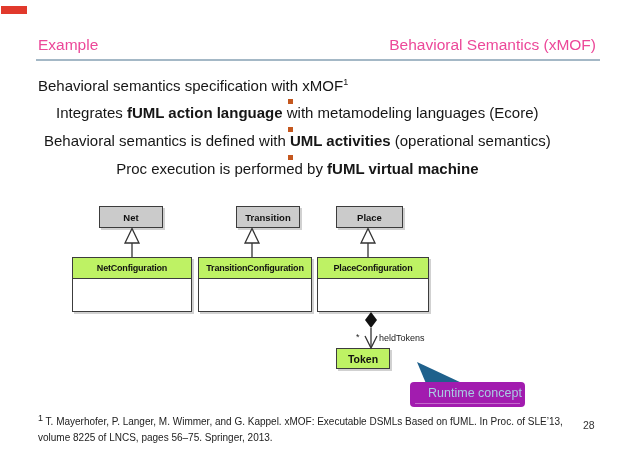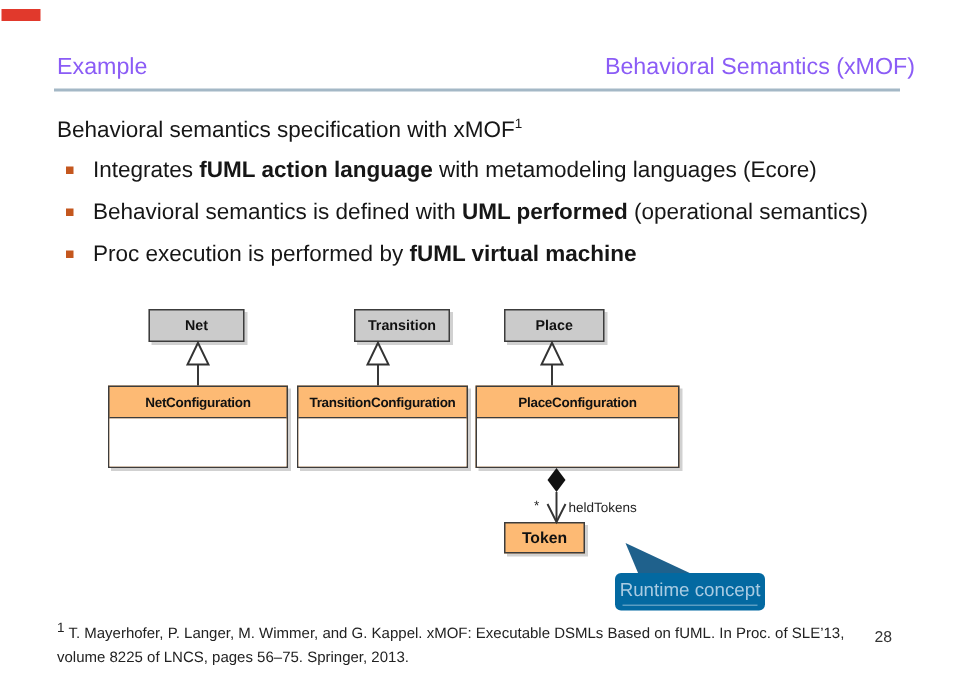--- a/index.html
+++ b/index.html
@@ -4,50 +4,50 @@
 <style>
   html,body { margin:0; padding:0; background:#fff; }
   .slide {
     position:relative; width:638px; height:452px; background:#fff;
     font-family:"Liberation Sans", sans-serif; overflow:hidden;
   }
   
   .progress { position:absolute; left:1px; top:6px; width:26px; height:8px; background:#E1392C; }
 
   
-  .hdr { position:absolute; top:36px; font-size:15.5px; color:#8b5cf6; }
+  .hdr { position:absolute; top:36px; font-size:15.5px; color:#ec4899; }
   .hdr-left { left:38px; }
-  .hdr-right { right:28px;text-align:center; }
+  .hdr-right { right:42px;text-align:center; }
   .rule { position:absolute; left:36px; top:59px; width:564px; height:2px; background:#A4B8C6; }
 
   
   .title { position:absolute; left:38px; top:77px; font-size:15px; color:#161616; }
   sup { font-size:9px; }
   .bullets { position:absolute; left:44px; top:99px; margin:0; padding:0; list-style:none; }
-  .bullets li { display:flex; align-items:center; height:28px; font-size:15px; color:#161616; }
+  .bullets li { display:flex; align-items:center; height:28px; font-size:15px; color:#161616;flex-direction:column; }
   .sq { width:5px; height:5px; background:#C4571E; margin:0 13px 0 0; flex:none; }
   .txt b { font-weight:bold; }
 
   
-  .cbox { position:absolute; border:1.5px solid #3C3C3C; background:#fdba74;
+  .cbox { position:absolute; border:1.5px solid #3C3C3C; background:#bef264;
           box-shadow:2px 2px 0 rgba(0,0,0,0.18); font-weight:bold; color:#111; box-sizing:border-box; }
   .cbox.gray { background:#CBCBCB; display:flex; align-items:center; justify-content:center; font-size:9.5px; }
   .cfg { display:flex; flex-direction:column; }
   .cfg .name { height:20px; display:flex; align-items:center; justify-content:center;
                font-size:9px; letter-spacing:-0.2px; border-bottom:1.5px solid #3C3C3C; white-space:nowrap; }
   .cfg .empty { flex:1; background:#fff; }
   .token { display:flex; align-items:center; justify-content:center; font-size:10.5px; }
 
   
   .mult { position:absolute; left:356px; top:332px; font-size:9px; color:#222; }
   .role { position:absolute; left:379px; top:333px; font-size:9px; color:#222; }
 
   
   .callout { position:absolute; left:410px; top:382px; width:100px; height:25px;
-             background:#0369a1; border-radius:4px; }
+             background:#a21caf; border-radius:4px;padding-left:15px; }
   .callout .lbl { display:block; width:100%; text-align:center; line-height:23px;
                   font-size:12.5px; color:#A9CBE2; }
   .callout .shine { position:absolute; left:5px; right:5px; bottom:3px; height:1px;
                     background:rgba(255,255,255,0.35); }
 
   
   .footnote { position:absolute; left:38px; top:410px; font-size:10px; color:#222;
               line-height:16px; white-space:nowrap; }
   .pagenum { position:absolute; left:583px; top:419px; font-size:10.5px; color:#333; }
 
@@ -66,41 +66,41 @@
 
   <div class="title"><span>Behavioral semantics specification with xMOF</span><sup>1</sup></div>
 
   <ul class="bullets">
     <li>
       <span class="sq"></span>
       <span class="txt"><span>Integrates </span><b>fUML action language</b><span> with metamodeling languages (Ecore)</span></span>
     </li>
     <li>
       <span class="sq"></span>
-      <span class="txt"><span>Behavioral semantics is defined with </span><b>UML performed</b><span> (operational semantics)</span></span>
+      <span class="txt"><span>Behavioral semantics is defined with </span><b>UML activities</b><span> (operational semantics)</span></span>
     </li>
     <li>
       <span class="sq"></span>
       <span class="txt"><span>Proc execution is performed by </span><b>fUML virtual machine</b><span></span></span>
     </li>
   </ul>
 
   <div class="cbox gray" style="left:99px; top:206px; width:64px; height:22px;">Net</div>
   <div class="cbox gray" style="left:236px; top:206px; width:64px; height:22px;">Transition</div>
   <div class="cbox gray" style="left:336px; top:206px; width:67px; height:22px;">Place</div>
 
   <div class="cbox cfg" style="left:72px; top:257px; width:120px; height:55px;">
     <div class="name">NetConfiguration</div>
     <div class="empty"></div>
   </div>
   <div class="cbox cfg" style="left:198px; top:257px; width:114px; height:55px;">
     <div class="name">TransitionConfiguration</div>
     <div class="empty"></div>
   </div>
-  <div class="cbox cfg" style="left:317px; top:257px; width:136px; height:55px;">
+  <div class="cbox cfg" style="left:317px; top:257px; width:112px; height:55px;">
     <div class="name">PlaceConfiguration</div>
     <div class="empty"></div>
   </div>
 
   <div class="cbox token" style="left:336px; top:348px; width:54px; height:21px;">Token</div>
 
   <svg class="overlay" width="638" height="452" viewBox="0 0 638 452">
     <g>
       <line x1="132" y1="243" x2="132" y2="257" stroke="#333" stroke-width="1.3"></line>
       <polygon points="132,228.5 125,243 139,243" fill="#fff" stroke="#333" stroke-width="1.3"></polygon>

